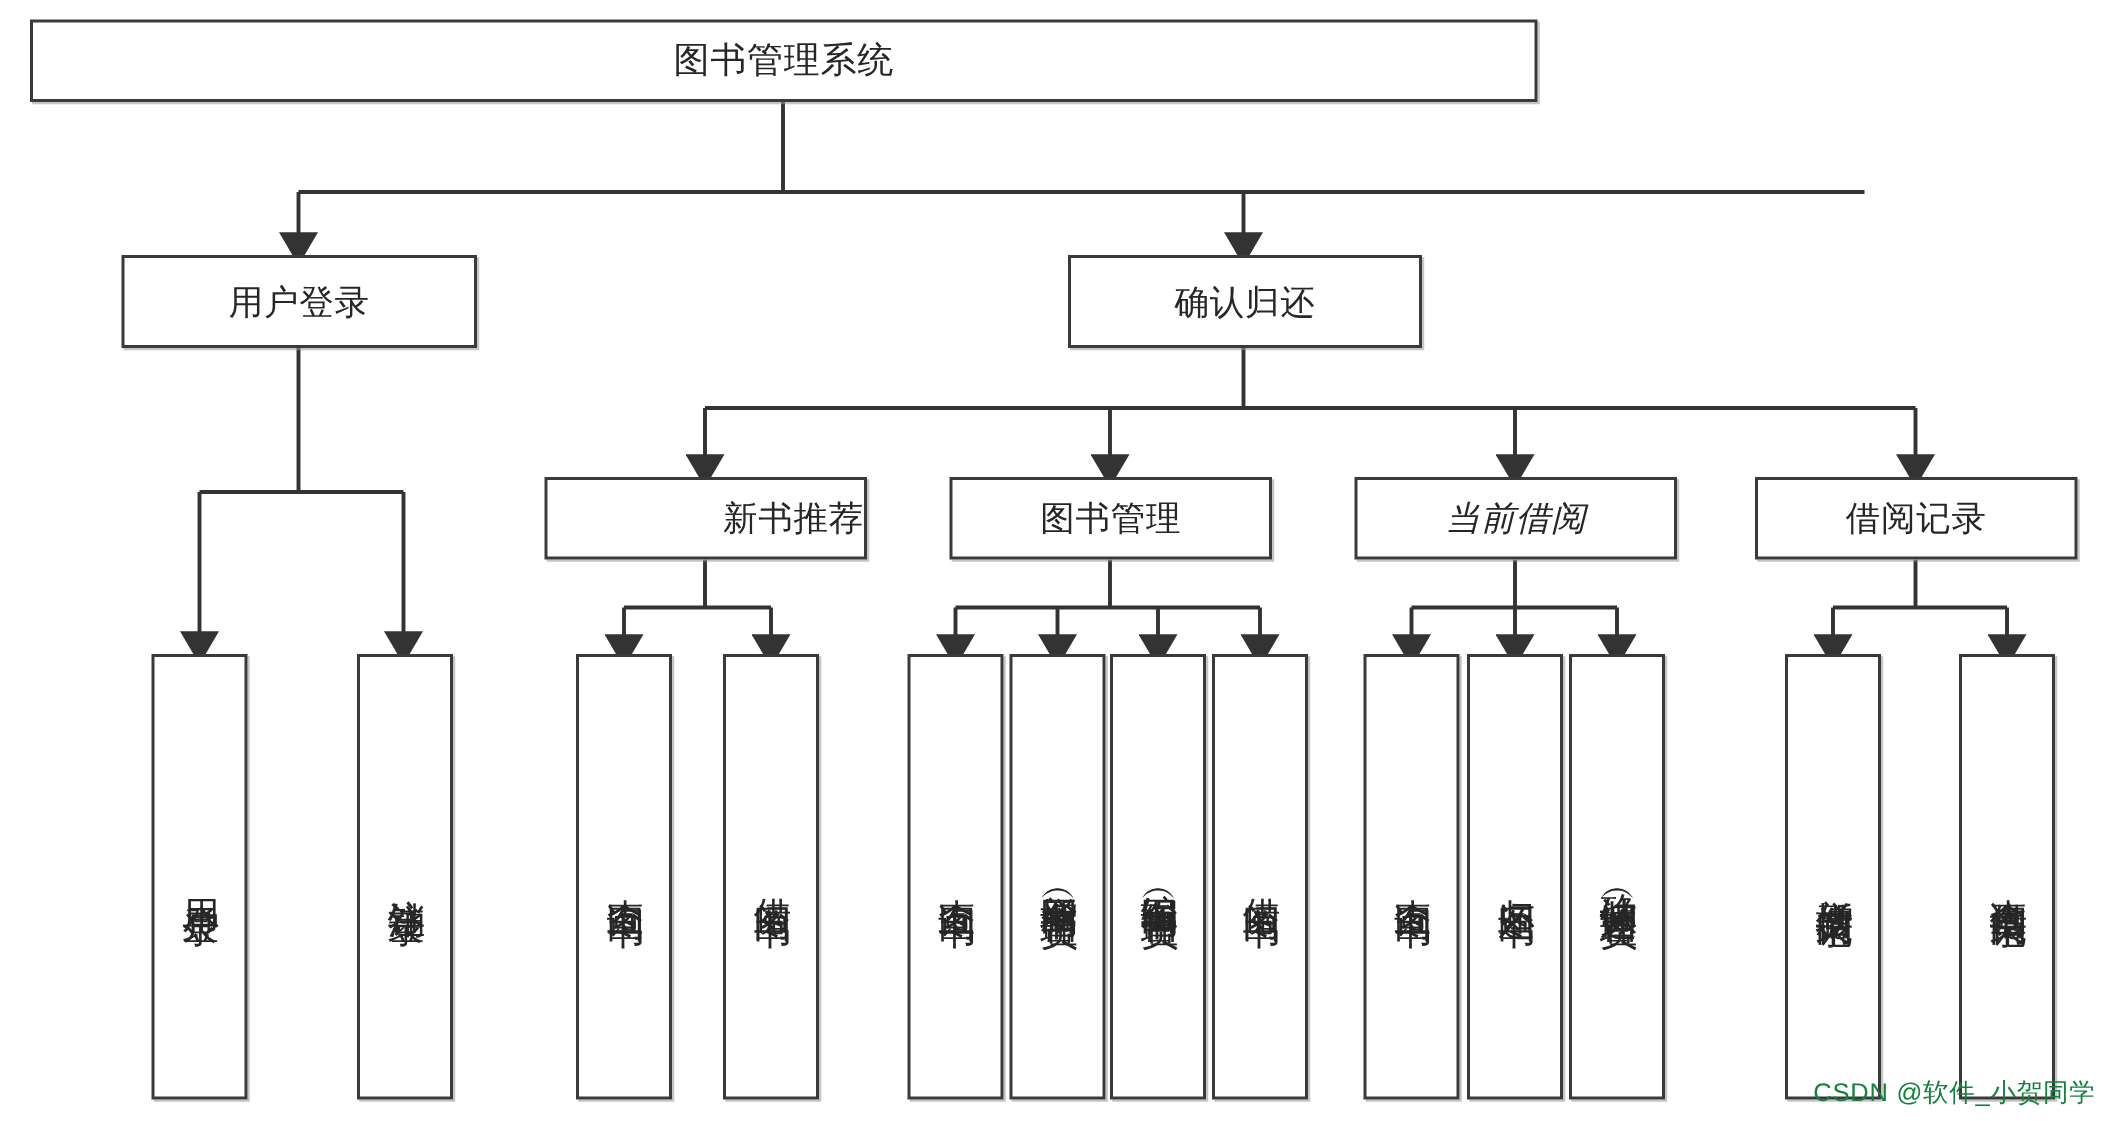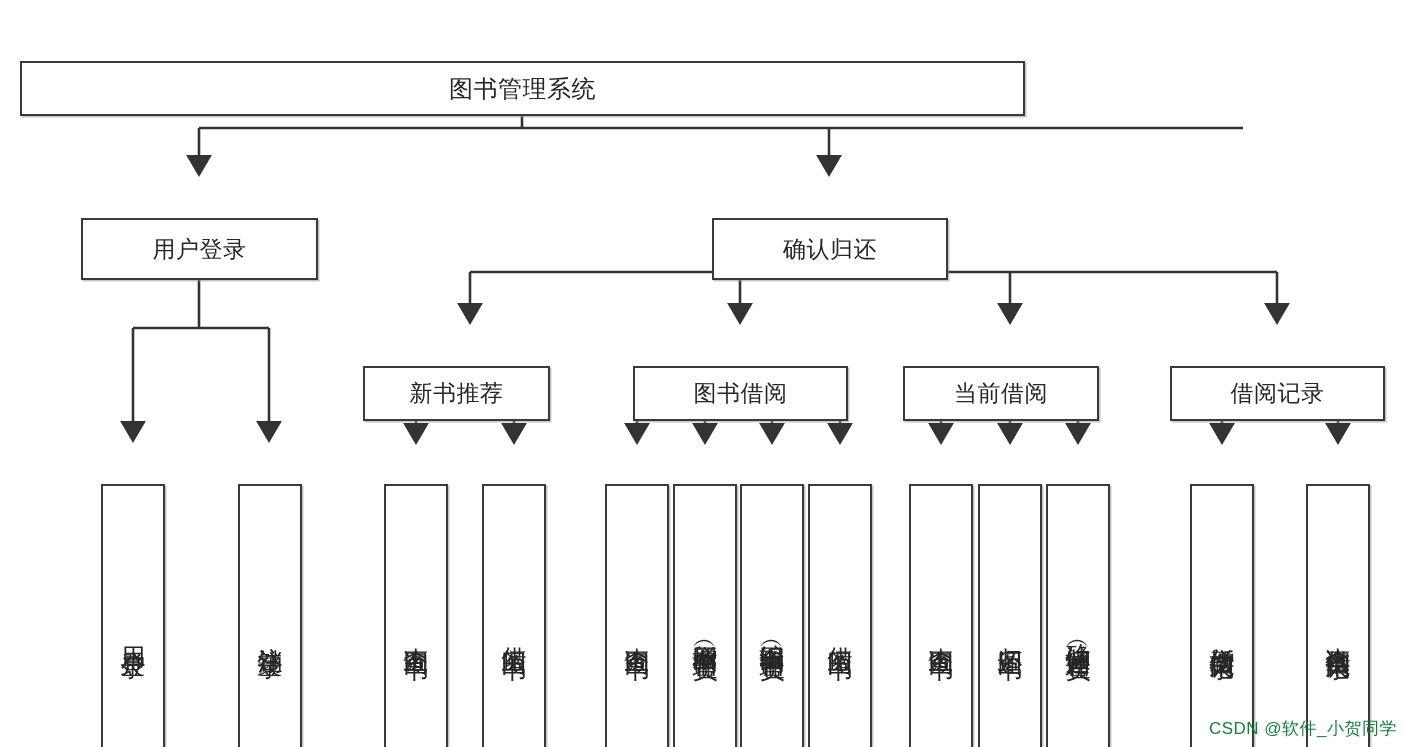--- a/index.html
+++ b/index.html
@@ -29,21 +29,20 @@
   .node {
     position: absolute;
     box-sizing: border-box;
     border: 2.5px solid #3a3a3a;
     background: #ffffff;
     display: flex;
     align-items: center;
     justify-content: center;
     color: #262626;
     box-shadow: 1.5px 1.5px 0 rgba(150,150,150,0.55);
-    margin-top: 48px;
   }
   .node .lbl {
     display: block;
     text-align: center;
     line-height: 1.08;
     letter-spacing: 0.5px;
   }
   
   .node.h .lbl {
     font-size: 23px;
@@ -140,29 +139,29 @@
   </div>
 
   <div class="node h" style="left:81px; top:170px; width:237px; height:62px;">
     <span class="lbl">用户登录</span>
   </div>
 
   <div class="node h" style="left:712px; top:170px; width:236px; height:62px;">
     <span class="lbl">确认归还</span>
   </div>
 
-  <div class="node h" style="left:363px; top:318px; width:187px; height:55px;">
+  <div class="node h" style="left:363px; top:318px; width:215px; height:55px;justify-content:flex-end;">
     <span class="lbl">新书推荐</span>
   </div>
 
   <div class="node h" style="left:633px; top:318px; width:215px; height:55px;">
-    <span class="lbl">图书借阅</span>
-  </div>
-
-  <div class="node h" style="left:903px; top:318px; width:196px; height:55px;">
+    <span class="lbl">图书管理</span>
+  </div>
+
+  <div class="node h" style="left:903px; top:318px; width:215px; height:55px;font-style:italic;">
     <span class="lbl">当前借阅</span>
   </div>
 
   <div class="node h" style="left:1170px; top:318px; width:215px; height:55px;">
     <span class="lbl">借阅记录</span>
   </div>
 
   <div class="node v" style="left:101px; top:436px; width:64px; height:297px;">
     <span class="lbl">用户登录</span>
   </div>

